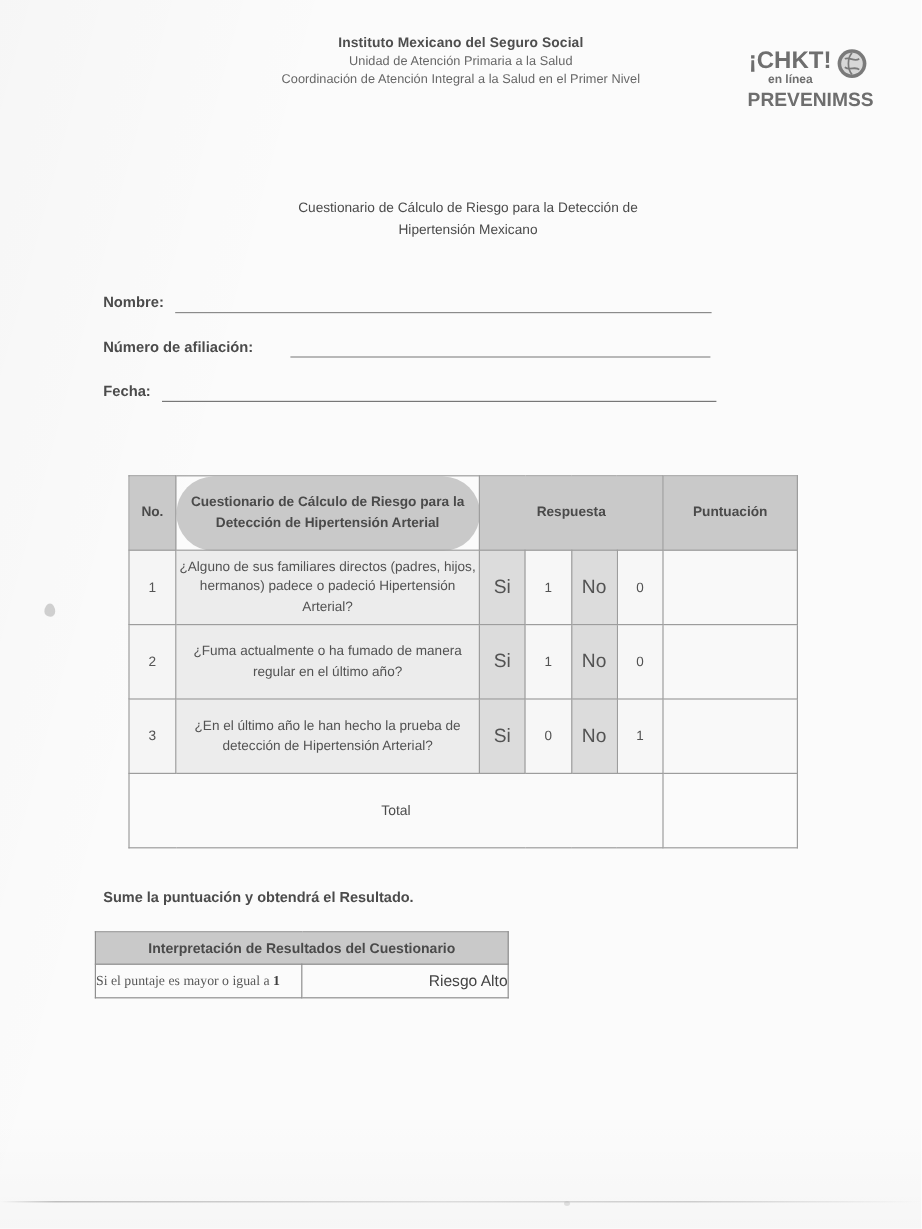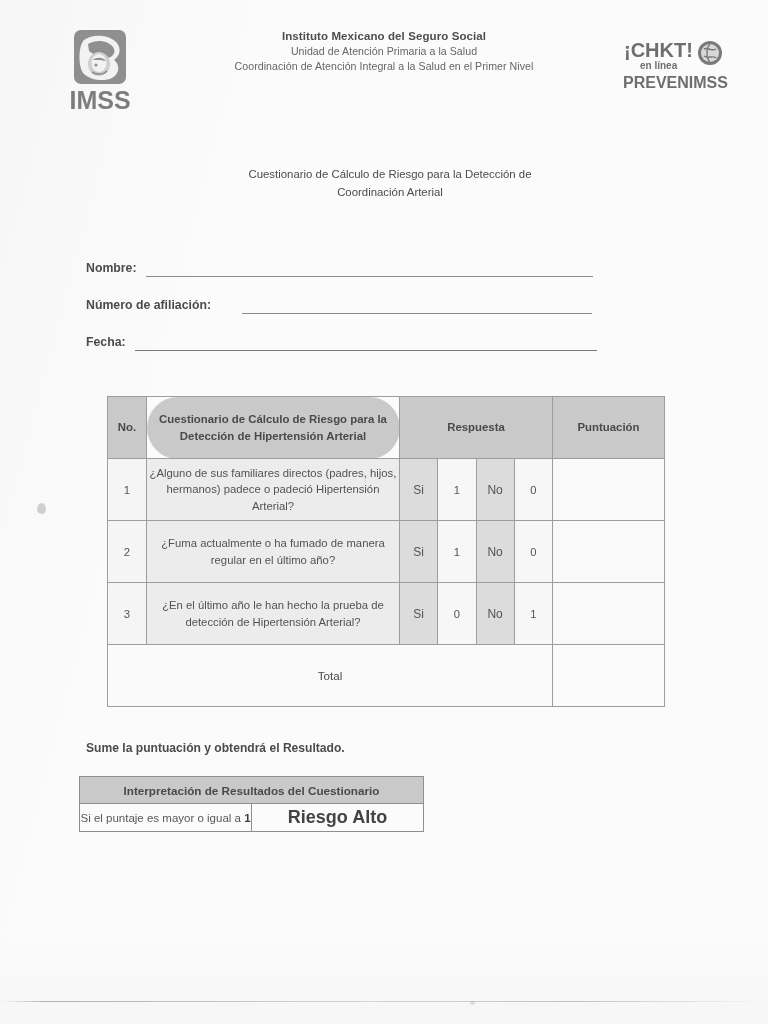--- a/index.html
+++ b/index.html
@@ -110,21 +110,21 @@
     font-size: 11.4px;
     font-weight: normal;
     color: #4b4b4b;
     line-height: 1.62;
   }
 
   
   .form-block {
     position: absolute;
     left: 86px;
-    top: 261px;
+    top: 245px;
     width: 520px;
   }
   .form-row {
     position: relative;
     height: 37px;
   }
   .form-label {
     position: absolute;
     left: 0;
     top: 0;
@@ -191,21 +191,21 @@
   .td-quest {
     background: #ececec;
     padding: 4px 8px;
     line-height: 1.43;
     font-size: 11.3px;
     color: #525252;
   }
   .td-opt {
     background: #dcdcdc;
     width: 38px;
-    font-size: 12px;
+    font-size: 16px;
     color: #535353;
     margin-top: 12px;
   }
   .td-val {
     background: #f7f7f7;
     width: 38px;
     font-size: 11.2px;
     color: #535353;
   }
   .td-punt {
@@ -251,59 +251,47 @@
     height: 26px;
     text-align: center;
     font-weight: bold;
     font-size: 11.7px;
     color: #4a4a4a;
   }
   .interp-desc {
     background: #fbfbfb;
     height: 27px;
     padding-left: 8px;
-    text-align: center;
+    text-align: left;
     font-size: 11.5px;
     color: #585858;
     width: 217px;
+    font-family: Liberation Serif, serif;
   }
   .interp-desc b { color: #3f3f3f; }
   .interp-result {
     background: #fbfbfb;
     height: 27px;
-    text-align: center;
-    font-weight: bold;
-    font-size: 18px;
+    text-align: right;
+    font-weight: normal;
+    font-size: 13px;
     color: #434343;
   }
 </style>
 </head>
 <body>
 
 <div class="page">
 
   <div class="scan-speck"></div>
   <div class="scan-speck2"></div>
   <div class="scan-edge-bottom"></div>
 
   <div class="header">
 
-    <div class="logo-imss">
-      <svg viewBox="0 0 86 84" width="86" height="84" aria-hidden="true">
-        <rect x="12" y="0" width="52" height="54" rx="7" fill="#8f8f8f"></rect>
-        <path d="M22 10 C30 4, 46 4, 54 12 C60 18, 58 26, 52 30 C58 34, 58 44, 50 48 C42 52, 28 50, 22 44 C16 38, 16 16, 22 10 Z" fill="#f2f2f2"></path>
-        <path d="M26 14 C34 9, 46 10, 51 17 C55 23, 50 28, 44 28 C38 28, 32 25, 27 21 Z" fill="#8f8f8f"></path>
-        <ellipse cx="37" cy="34" rx="11" ry="12" fill="#cfcfcf"></ellipse>
-        <ellipse cx="37" cy="33" rx="7.5" ry="9" fill="#f2f2f2"></ellipse>
-        <path d="M31 30 C34 27, 41 27, 44 31 C41 30, 34 30, 31 30 Z" fill="#8f8f8f"></path>
-        <circle cx="34" cy="35" r="1.6" fill="#8f8f8f"></circle>
-        <path d="M30 42 C34 45, 41 45, 45 41" stroke="#8f8f8f" stroke-width="1.6" fill="none"></path>
-        <text x="38" y="79" font-family="'Liberation Sans', sans-serif" font-size="25" font-weight="bold" fill="#7d7d7d" text-anchor="middle">IMSS</text>
-      </svg>
-    </div>
 
     <div class="header-titles">
       <div class="ht-1">Instituto Mexicano del Seguro Social</div>
       <div class="ht-3">Unidad de Atención Primaria a la Salud</div>
       <div class="ht-4">Coordinación de Atención Integral a la Salud en el Primer Nivel</div>
     </div>
 
     <div class="logo-chkt">
       <svg viewBox="0 0 106 60" width="106" height="60" aria-hidden="true">
         <text x="2" y="21" font-family="'Liberation Sans', sans-serif" font-size="20" font-weight="bold" fill="#6e6e6e">¡CHKT!</text>
@@ -312,21 +300,21 @@
         <circle cx="88" cy="17" r="9" fill="#d8d8d8"></circle>
         <path d="M82 13 C86 11, 90 16, 94 13 M82 20 C86 23, 91 19, 94 22" stroke="#7a7a7a" stroke-width="1.5" fill="none"></path>
         <path d="M88 8 C84 12, 84 22, 88 26" stroke="#7a7a7a" stroke-width="1.4" fill="none"></path>
         <text x="1" y="52" font-family="'Liberation Sans', sans-serif" font-size="16" font-weight="bold" fill="#6e6e6e">PREVENIMSS</text>
       </svg>
     </div>
   </div>
 
   <div class="doc-title">
     <div>Cuestionario de Cálculo de Riesgo para la Detección de</div>
-    <div>Coordinación Arterial</div>
+    <div>Hipertensión Mexicano</div>
   </div>
 
   <div class="form-block">
     <div class="form-row r1">
       <span class="form-label">Nombre:</span>
       <span class="form-line"></span>
     </div>
     <div class="form-row r2">
       <span class="form-label">Número de afiliación:</span>
       <span class="form-line"></span>

